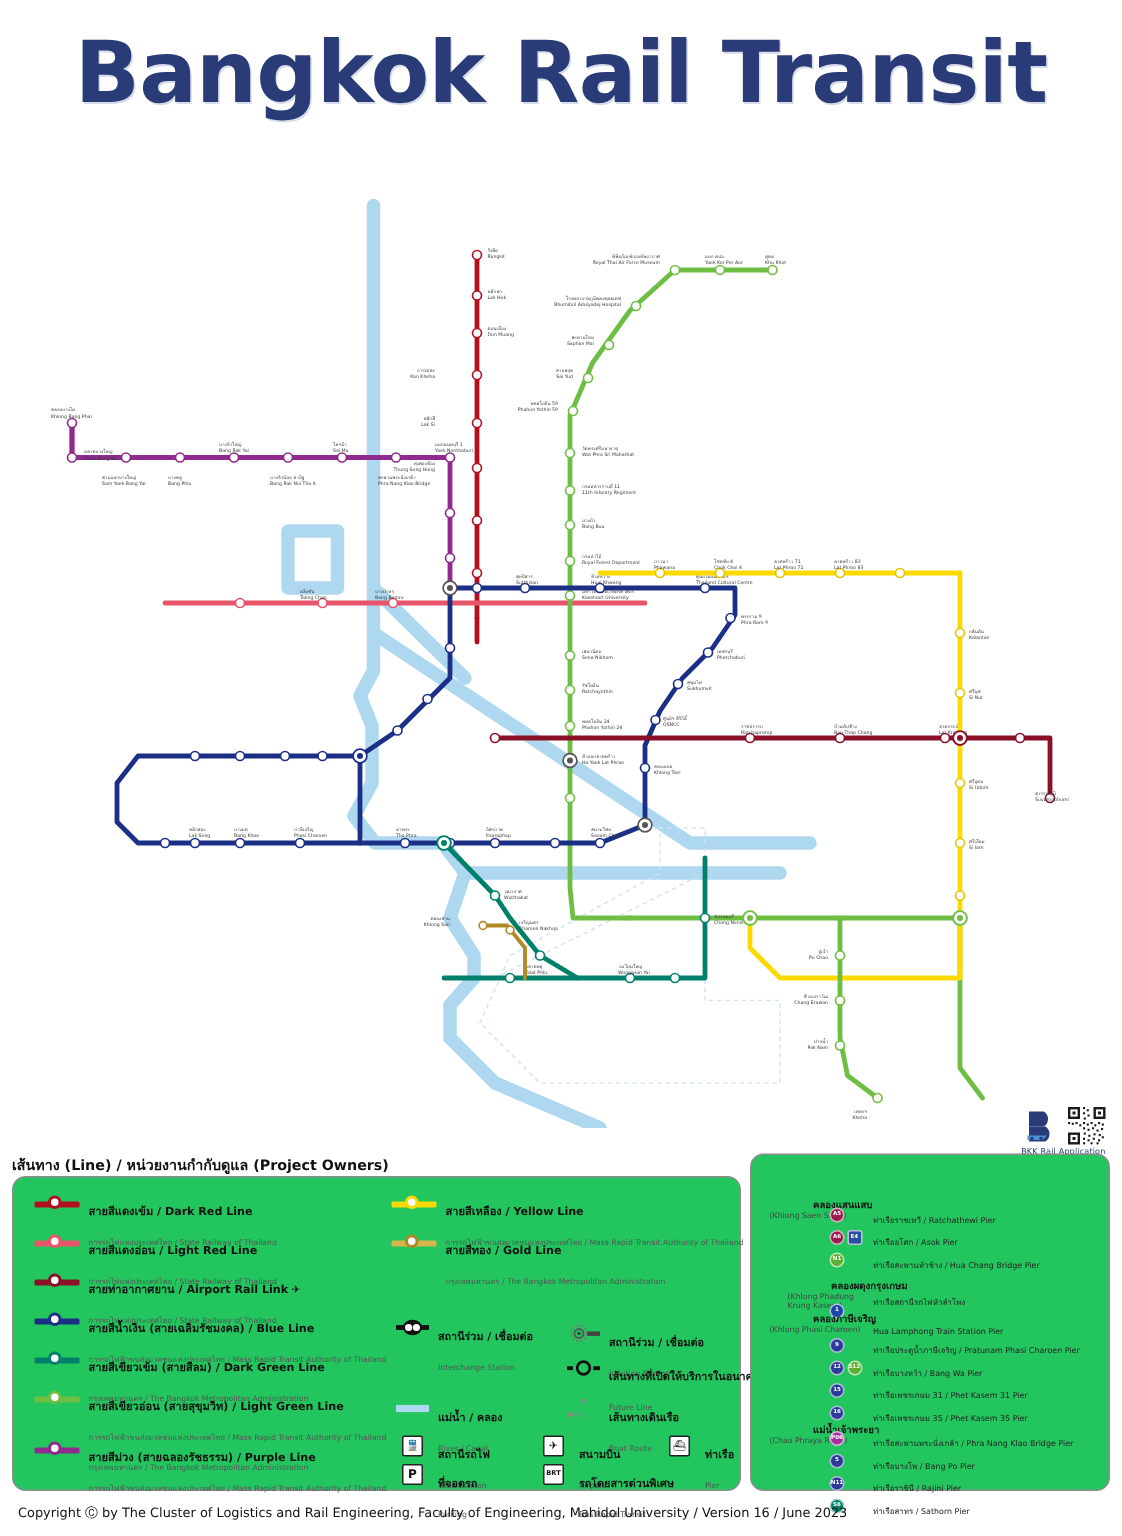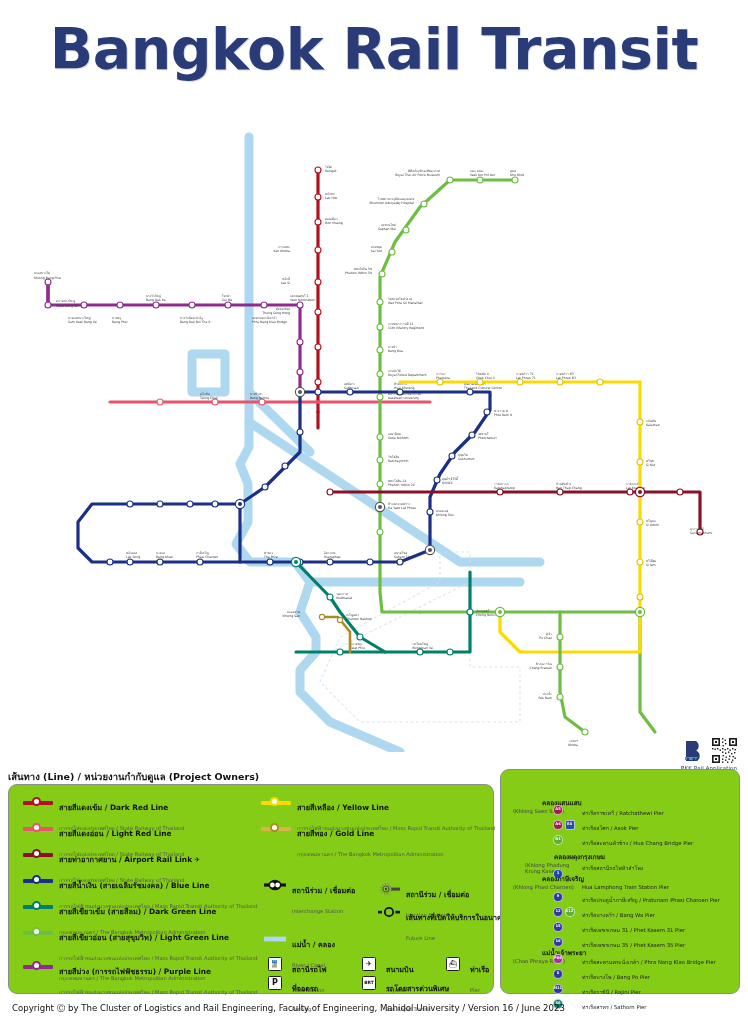--- a/index.html
+++ b/index.html
@@ -67,21 +67,21 @@
     position: absolute;
     left: 8px; top: 769px;
     font-size: 9.5px;
     font-weight: bold;
     color: #111;
   }
   .legend-box {
     position: absolute;
     border: 1.3px solid #8d8d8d;
     border-radius: 9px;
-    background: #84cc16;
+    background: #22c55e;
     box-sizing: border-box;
   }
   #legend-box-lines { left: 8px; top: 784px; width: 486px; height: 210px; }
   #legend-box-piers { left: 500px; top: 769px; width: 240px; height: 225px; }
 
   .line-entry {
     position: absolute;
     display: flex;
     align-items: flex-start;
     gap: 6px;
@@ -723,21 +723,21 @@
       <span class="line-owner">กรุงเทพมหานคร / The Bangkok Metropolitan Administration</span>
     </span>
   </div>
 
   <div class="line-entry" style="left:14px; top:174px;">
     <span class="swatch">
       <span class="bar" style="background:#8F2A8F"></span>
       <span class="ring" style="border:2.4px solid #8F2A8F"></span>
     </span>
     <span class="line-texts">
-      <span class="line-name">สายสีม่วง (การรถไฟฟัชธรรม) / Purple Line</span><br>
+      <span class="line-name">สายสีม่วง (สายฉลองรัชธรรม) / Purple Line</span><br>
       <span class="line-owner">การรถไฟฟ้าขนส่งมวลชนแห่งประเทศไทย / Mass Rapid Transit Authority of Thailand</span>
     </span>
   </div>
 
   <div class="line-entry" style="left:252px; top:10px;">
     <span class="swatch">
       <span class="bar" style="background:#FCD900"></span>
       <span class="ring" style="border:2.4px solid #FCD900"></span>
     </span>
     <span class="line-texts">
@@ -827,20 +827,35 @@
         <rect x="17.5" y="4.8" width="4.5" height="2.6" fill="#111"></rect>
         <circle cx="11" cy="6" r="4.2" fill="none" stroke="#111" stroke-width="1.8"></circle>
       </svg>
     </span>
     <span class="sym-texts">
       <span class="sym-th">เส้นทางที่เปิดให้บริการในอนาคต</span><br>
       <span class="sym-en">Future Line</span>
     </span>
   </div>
 
+  <div class="sym-entry" style="left:368px; top:146px;">
+    <span class="sym-glyph">
+      <svg width="22" height="14" viewBox="0 0 22 14">
+        <path d="M11 1.5 v3" stroke="#888" stroke-width="1" fill="none"></path>
+        <rect x="9.6" y="0.6" width="2.6" height="2" fill="#888"></rect>
+        <path d="M2 11 h4" stroke="#888" stroke-width="1" fill="none"></path>
+        <circle cx="2" cy="11" r="1.3" fill="none" stroke="#888" stroke-width="1"></circle>
+        <path d="M6.5 11 l3 -1.5 M6.5 11 l3 1.5" stroke="#888" stroke-width=".9" fill="none" stroke-dasharray="1.4 1"></path>
+      </svg>
+    </span>
+    <span class="sym-texts">
+      <span class="sym-th">เส้นทางเดินเรือ</span><br>
+      <span class="sym-en">Boat Route</span>
+    </span>
+  </div>
 
   <div class="sym-entry" style="left:348px; top:171px;">
     <span class="sym-glyph">
       <span class="boxicon">✈</span>
     </span>
     <span class="sym-texts">
       <span class="sym-th">สนามบิน</span><br>
       <span class="sym-en">Airport</span>
     </span>
   </div>

